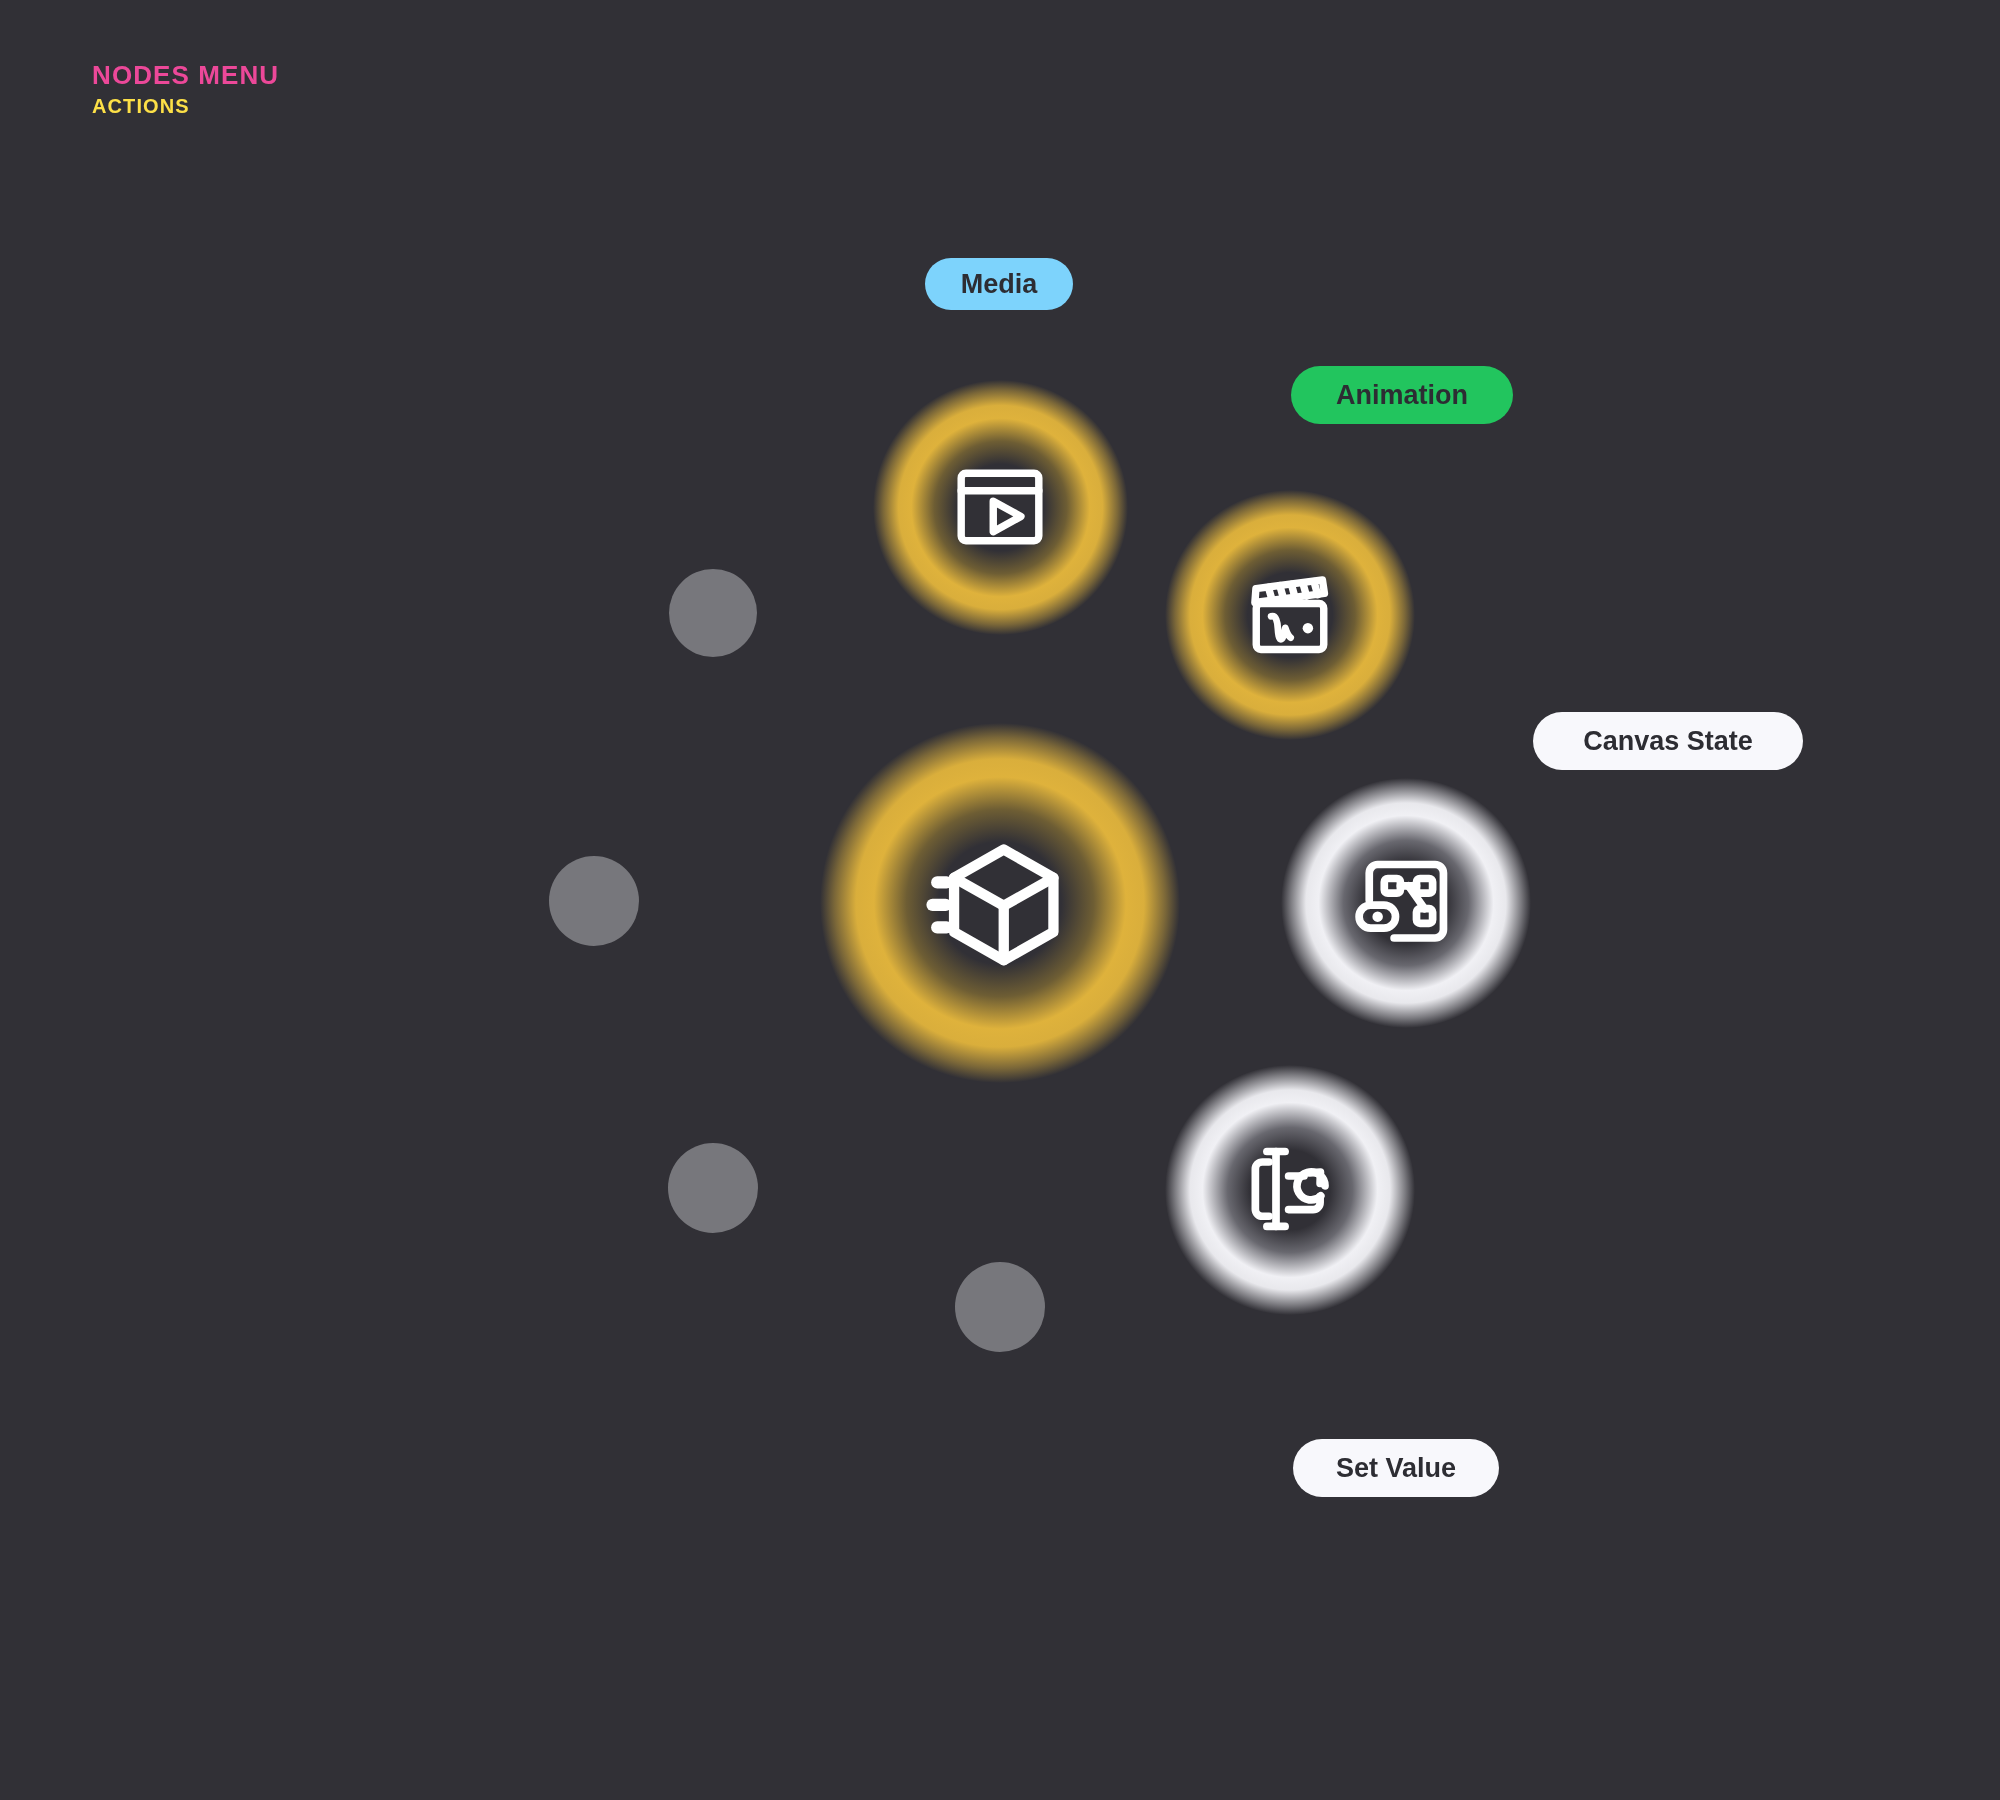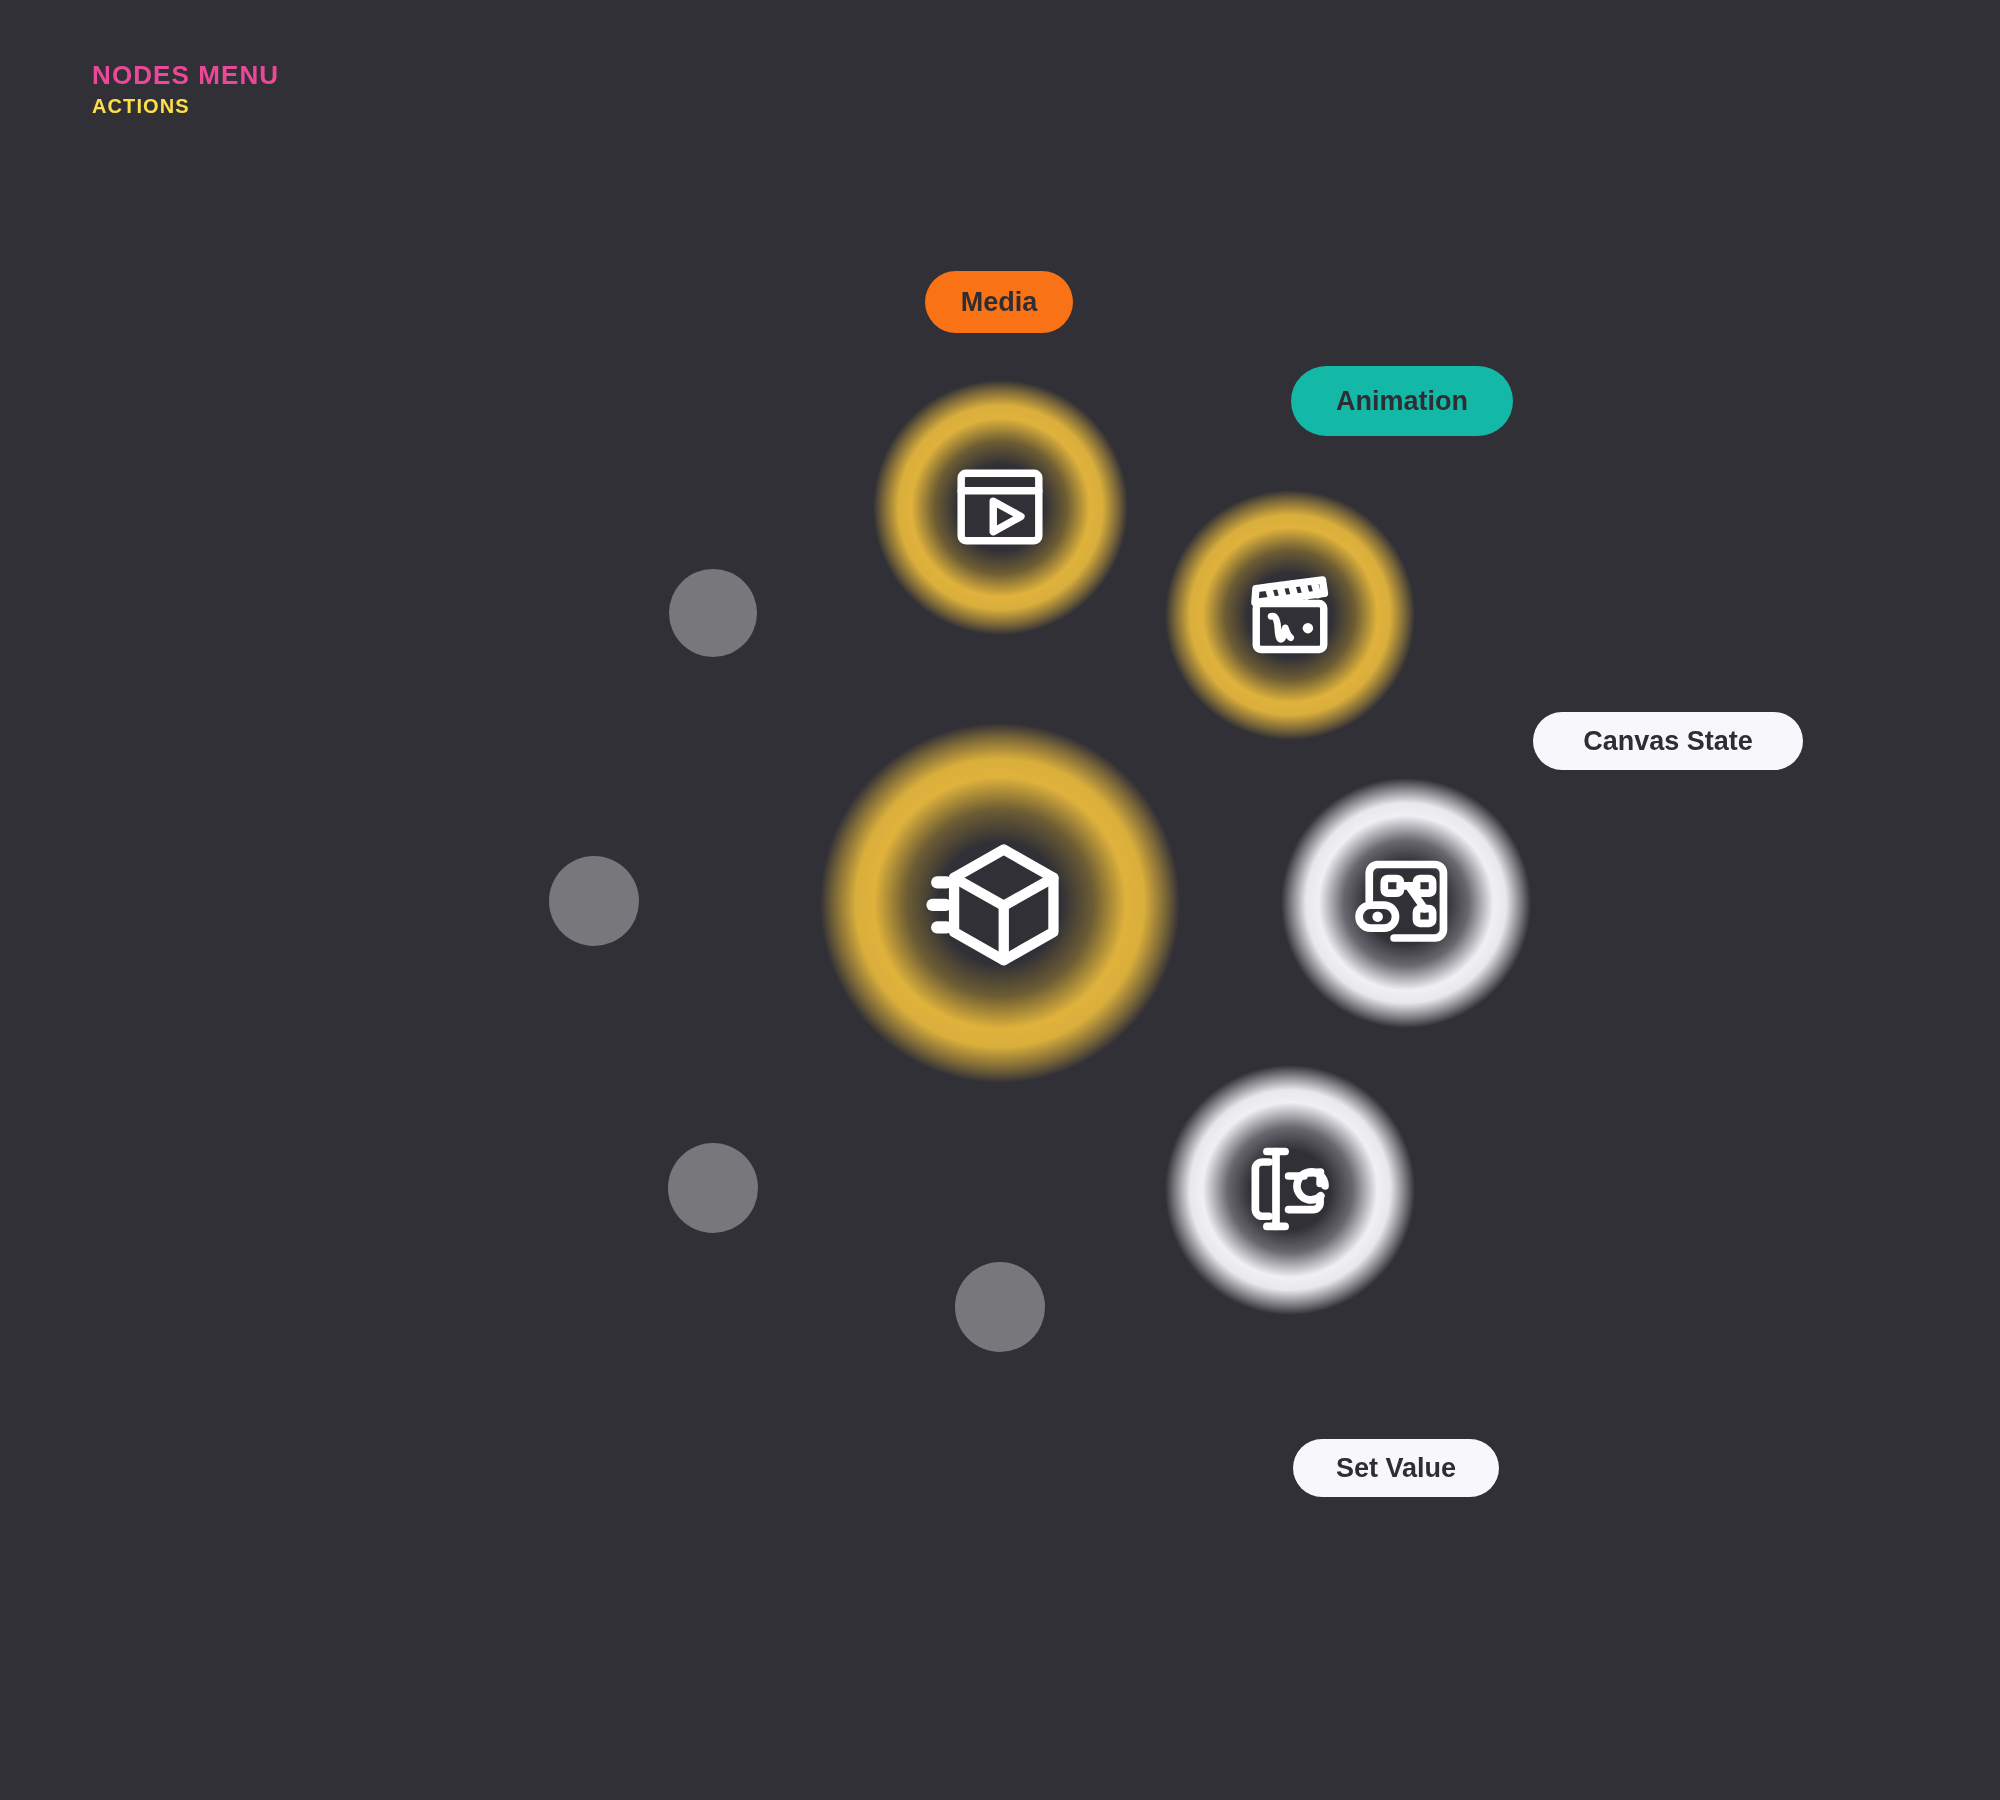--- a/index.html
+++ b/index.html
@@ -180,19 +180,19 @@
             <line x1="9.4" y1="26.4" x2="14.6" y2="26.4"></line>
             <line x1="15.6" y1="12.0" x2="20.0" y2="12.0"></line>
             <path d="M15.6 21.6 H22.6 a2.0 2.0 0 0 0 2.0 -2.0 V17.8"></path>
             <path d="M26.0 14.8 a4.0 4.0 0 1 0 -1.2 2.9"></path>
             <path d="M21.6 11.1 L24.7 10.9 L24.6 14.1"></path>
           </svg>
         </span>
       </div>
     </div>
   <div id="pills-layer">
-      <div class="pill" style="left: 925px; top: 271px; width: 148px; height: 62px; font-size: 27px; background: #f97316;">Media</div>
-      <div class="pill" style="left: 1291px; top: 366px; width: 222px; height: 70px; font-size: 27px; background: #14b8a6;">Animation</div>
+      <div class="pill" style="left: 925px; top: 258px; width: 148px; height: 52px; font-size: 27px; background: #7dd3fc;">Media</div>
+      <div class="pill" style="left: 1291px; top: 366px; width: 222px; height: 58px; font-size: 27px; background: #22c55e;">Animation</div>
       <div class="pill" style="left: 1533px; top: 712px; width: 270px; height: 58px; font-size: 27px; background: rgb(248, 248, 252);">Canvas State</div>
       <div class="pill" style="left: 1293px; top: 1439px; width: 206px; height: 58px; font-size: 27px; background: rgb(248, 248, 252);">Set Value</div>
     </div>
 
 </div>
 
 </body></html>

